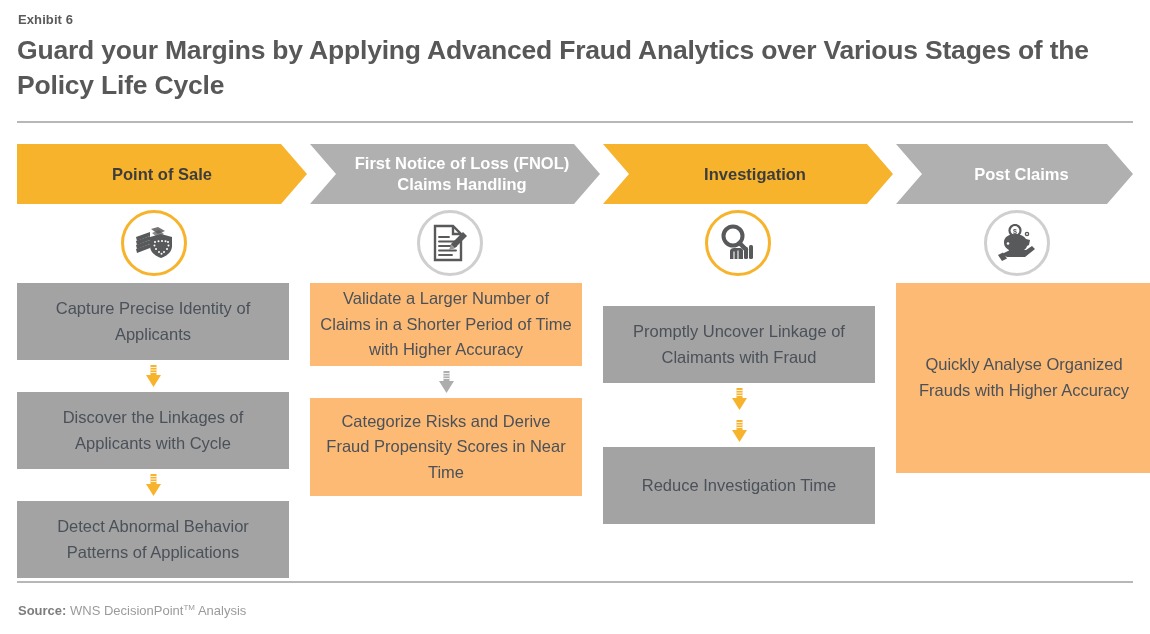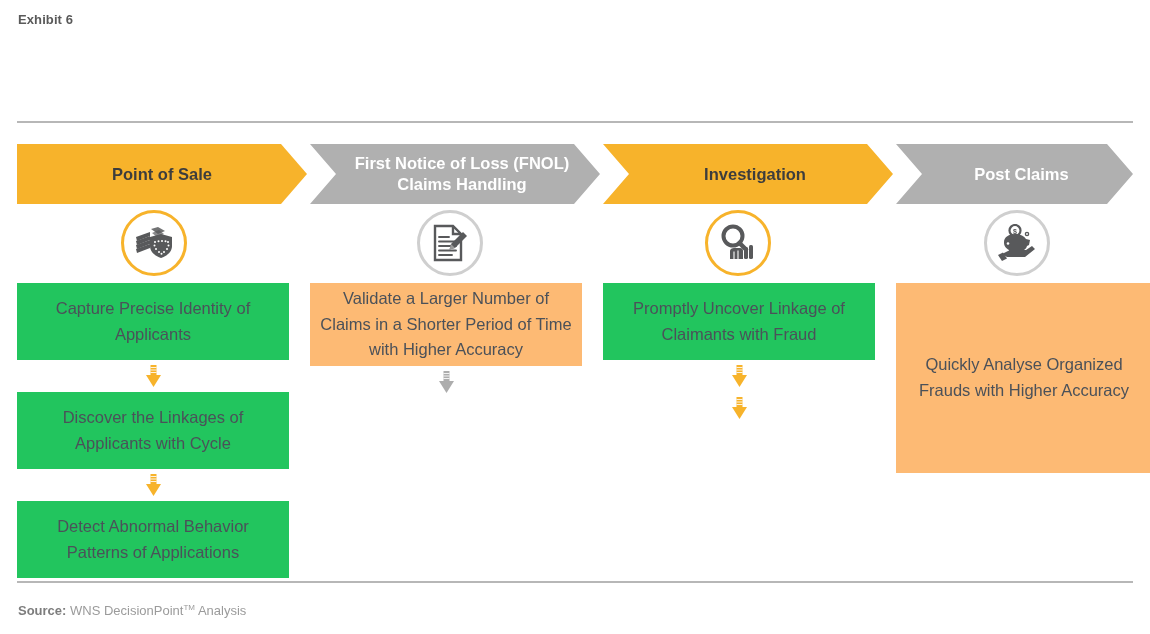--- a/index.html
+++ b/index.html
@@ -75,25 +75,25 @@
   .icon-i2 { left: 400px; }
   .icon-i3 { left: 688px; }
   .icon-i4 { left: 967px; }
   .icon-wrap svg { display: block; }
 
   
   .cols { position: absolute; left: 17px; top: 283px; width: 1116px; height: 283px; }
   .col { position: absolute; top: 0; }
   .col-1 { left: 0px;   width: 272px; }
   .col-2 { left: 293px; width: 272px; }
-  .col-3 { left: 586px; width: 272px; }
+  .col-3 { left: 586px; width: 272px; margin-top: 23px; }
   .col-4 { left: 879px; width: 256px; }
 
   .box {
-    background: #22c55e;
+    background: #a3a3a3;
     color: #4b5159;
     font-size: 16.5px; line-height: 1.55;
     text-align: center;
     display: flex; align-items: center; justify-content: center;
     padding: 8px 10px;
   }
   .box.light { background: #fdba74; }
   .h-77  { height: 77px; }
   .h-83  { height: 83px; }
   .h-98  { height: 98px; }
@@ -103,20 +103,21 @@
     height: 32px; display: flex; align-items: center; justify-content: center;
   }
   .arrow { width: 15px; height: 22px; display: block; }
 </style>
 </head>
 <body>
 
 <div class="page">
 
   <div class="exhibit-label">Exhibit 6</div>
+  <div class="title">Guard your Margins by Applying Advanced Fraud Analytics over Various Stages of the Policy Life Cycle</div>
   <div class="rule-top"></div>
 
   <div class="chev-band">
     <div class="chev chev-gray chev-c2">
       <span class="chev-label">First Notice of Loss (FNOL) Claims Handling</span>
     </div>
     <div class="chev chev-gold chev-c1">
       <span class="chev-label">Point of Sale</span>
     </div>
     <div class="chev chev-gold chev-c3">
@@ -242,20 +243,21 @@
         <svg class="arrow" viewBox="0 0 15 22">
           <rect x="4.5" y="0" width="6" height="12" fill="#adadad"></rect>
           <polygon points="0,10 15,10 7.5,22" fill="#adadad"></polygon>
           <g stroke="#ffffff" stroke-width="1" opacity=".85">
             <line x1="4.5" y1="2.5" x2="10.5" y2="2.5"></line>
             <line x1="4.5" y1="5" x2="10.5" y2="5"></line>
             <line x1="4.5" y1="7.5" x2="10.5" y2="7.5"></line>
           </g>
         </svg>
       </div>
+      <div class="box light h-98">Categorize Risks and Derive Fraud Propensity Scores in Near Time</div>
     </div>
 
     <div class="col col-3">
       <div class="box h-77">Promptly Uncover Linkage of Claimants with Fraud</div>
       <div class="arrow-gap">
         <svg class="arrow" viewBox="0 0 15 22">
           <rect x="4.5" y="0" width="6" height="12" fill="#f7b32b"></rect>
           <polygon points="0,10 15,10 7.5,22" fill="#f7b32b"></polygon>
           <g stroke="#ffffff" stroke-width="1" opacity=".85">
             <line x1="4.5" y1="2.5" x2="10.5" y2="2.5"></line>
@@ -268,20 +270,21 @@
         <svg class="arrow" viewBox="0 0 15 22">
           <rect x="4.5" y="0" width="6" height="12" fill="#f7b32b"></rect>
           <polygon points="0,10 15,10 7.5,22" fill="#f7b32b"></polygon>
           <g stroke="#ffffff" stroke-width="1" opacity=".85">
             <line x1="4.5" y1="2.5" x2="10.5" y2="2.5"></line>
             <line x1="4.5" y1="5" x2="10.5" y2="5"></line>
             <line x1="4.5" y1="7.5" x2="10.5" y2="7.5"></line>
           </g>
         </svg>
       </div>
+      <div class="box h-77">Reduce Investigation Time</div>
     </div>
 
     <div class="col col-4">
       <div class="box light h-190">Quickly Analyse Organized Frauds with Higher Accuracy</div>
     </div>
   </div>
 
   <div class="rule-bottom"></div>
 
   <div class="source">

